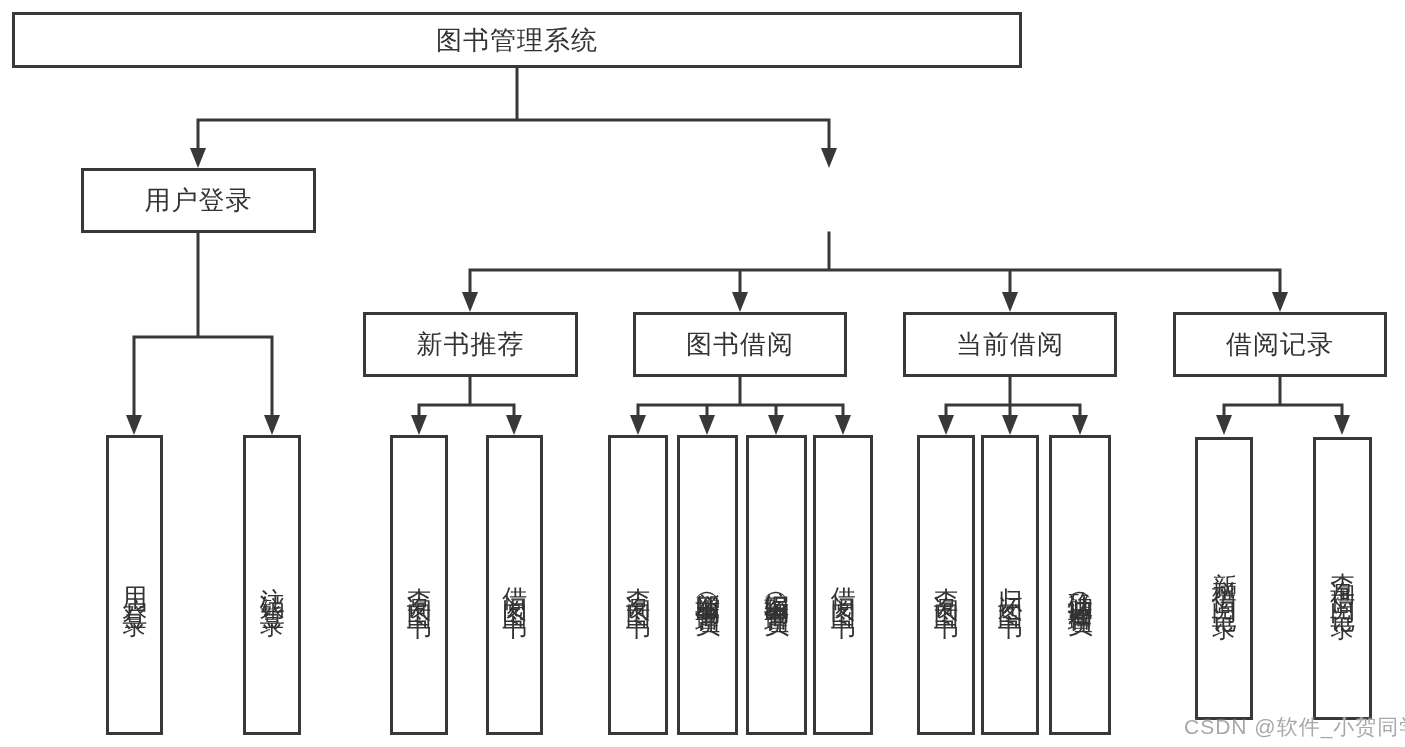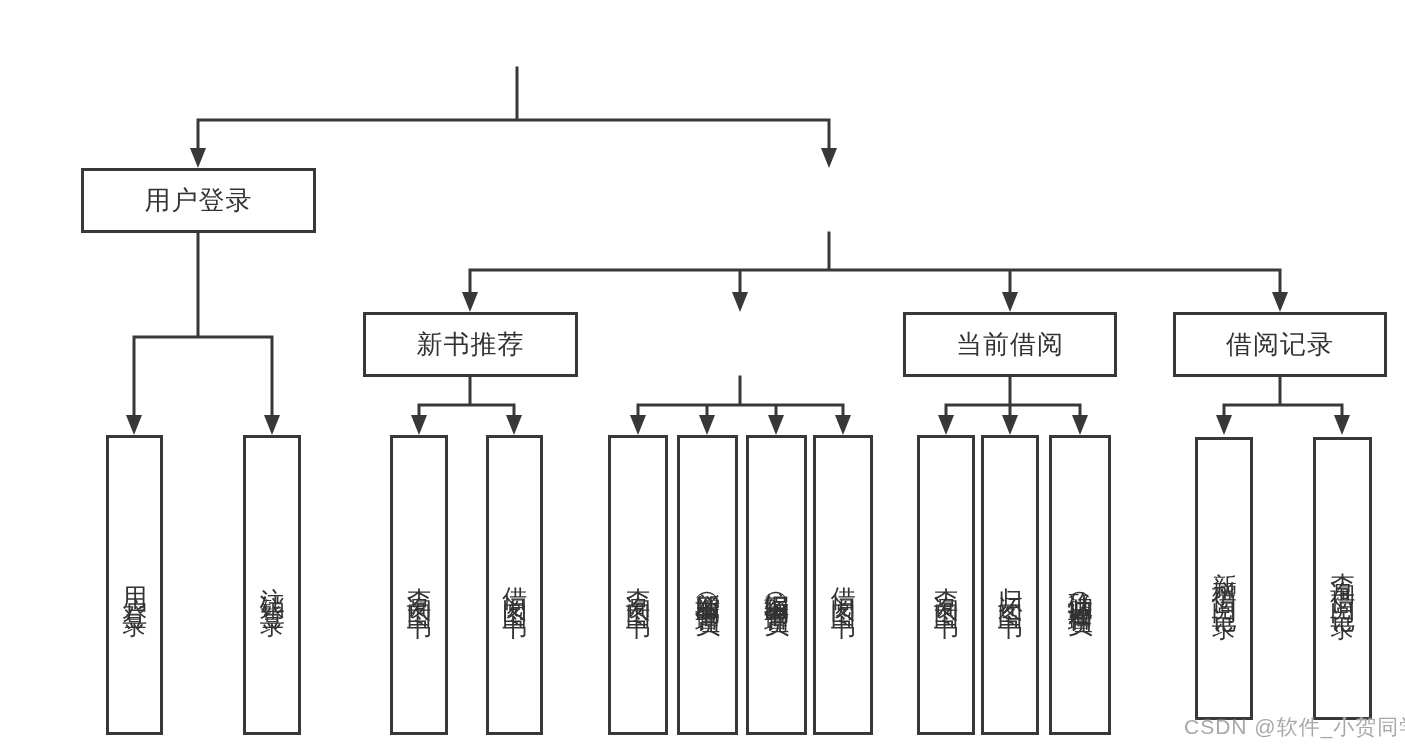--- a/index.html
+++ b/index.html
@@ -75,27 +75,33 @@
       <polygon points="768,415 784,415 776,435"></polygon>
       <polygon points="835,415 851,415 843,435"></polygon>
       <polygon points="938,415 954,415 946,435"></polygon>
       <polygon points="1002,415 1018,415 1010,435"></polygon>
       <polygon points="1072,415 1088,415 1080,435"></polygon>
       <polygon points="1216,415 1232,415 1224,435"></polygon>
       <polygon points="1334,415 1350,415 1342,435"></polygon>
     </g>
   </svg>
 
+  <div class="hbox" style="left:12px;top:12px;width:1010px;height:56px;">
+    <span>图书管理系统</span>
+  </div>
 
   <div class="hbox" style="left:81px;top:168px;width:235px;height:65px;">
     <span>用户登录</span>
   </div>
 
   <div class="hbox" style="left:363px;top:312px;width:215px;height:65px;text-align:right;">
     <span>新书推荐</span>
+  </div>
+  <div class="hbox" style="left:633px;top:312px;width:214px;height:65px;">
+    <span>图书借阅</span>
   </div>
   <div class="hbox" style="left:903px;top:312px;width:214px;height:65px;">
     <span>当前借阅</span>
   </div>
   <div class="hbox" style="left:1173px;top:312px;width:214px;height:65px;">
     <span>借阅记录</span>
   </div>
 
   <div class="vbox" style="left:106px;top:435px;width:57px;height:300px;">
     <span class="vtext">用户登录</span>

